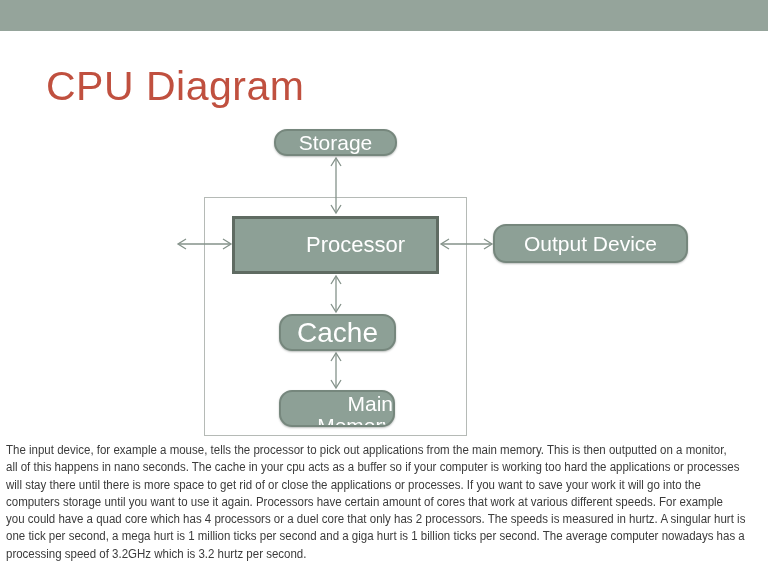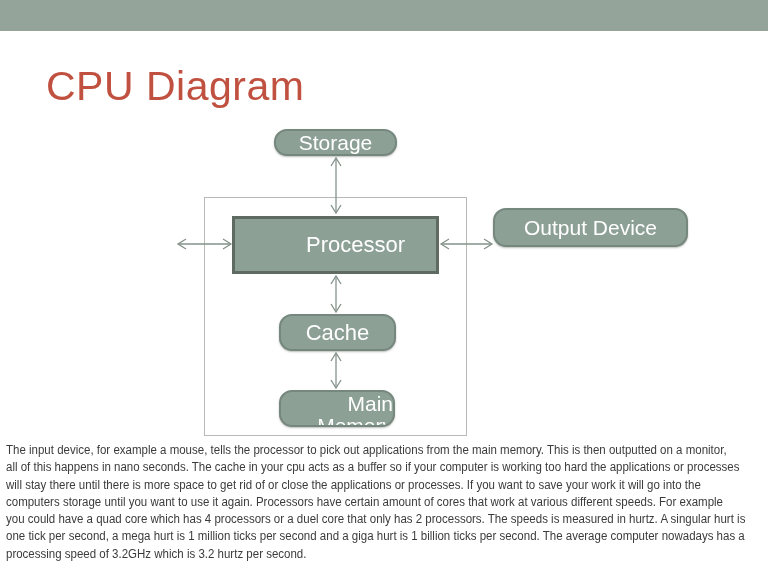--- a/index.html
+++ b/index.html
@@ -22,22 +22,22 @@
     display:flex;align-items:center;justify-content:center;
     text-align:center;box-shadow:0 1px 2px rgba(60,70,64,0.35);
   }
   .node.rounded{border-radius:13px;}
   .storage{left:274px;top:129px;width:123px;height:27px;font-size:21px;border-radius:8px;}
   .processor{
     left:232px;top:216px;width:207px;height:58px;font-size:22px;
     border:3px solid #5f6b62;border-radius:0;box-shadow:none;padding-left:40px;
   }
   .input{left:25px;top:229px;width:152px;height:29px;font-size:20px;}
-  .output{left:493px;top:208px;width:195px;height:39px;font-size:21px;border-radius:10px;}
-  .cache{left:279px;top:314px;width:117px;height:37px;font-size:22px;border-radius:10px;}
+  .output{left:493px;top:224px;width:195px;height:39px;font-size:21px;border-radius:10px;}
+  .cache{left:279px;top:314px;width:117px;height:37px;font-size:28px;border-radius:10px;}
   .mainmem{
     left:279px;top:390px;width:116px;height:37px;font-size:21px;border-radius:10px;
     display:block;overflow:hidden;line-height:22px;padding-top:1px;text-align:right;
   }
   .arrows{position:absolute;left:0;top:0;width:768px;height:576px;pointer-events:none;}
   .arrows polyline,.arrows line{stroke:#84928a;stroke-width:1.3;fill:none;}
   .bodytext{
     position:absolute;left:6px;top:442px;width:822px;
     transform:scaleX(0.92);transform-origin:0 0;
     font-size:12.5px;line-height:17.3px;color:#3b3b3b;

